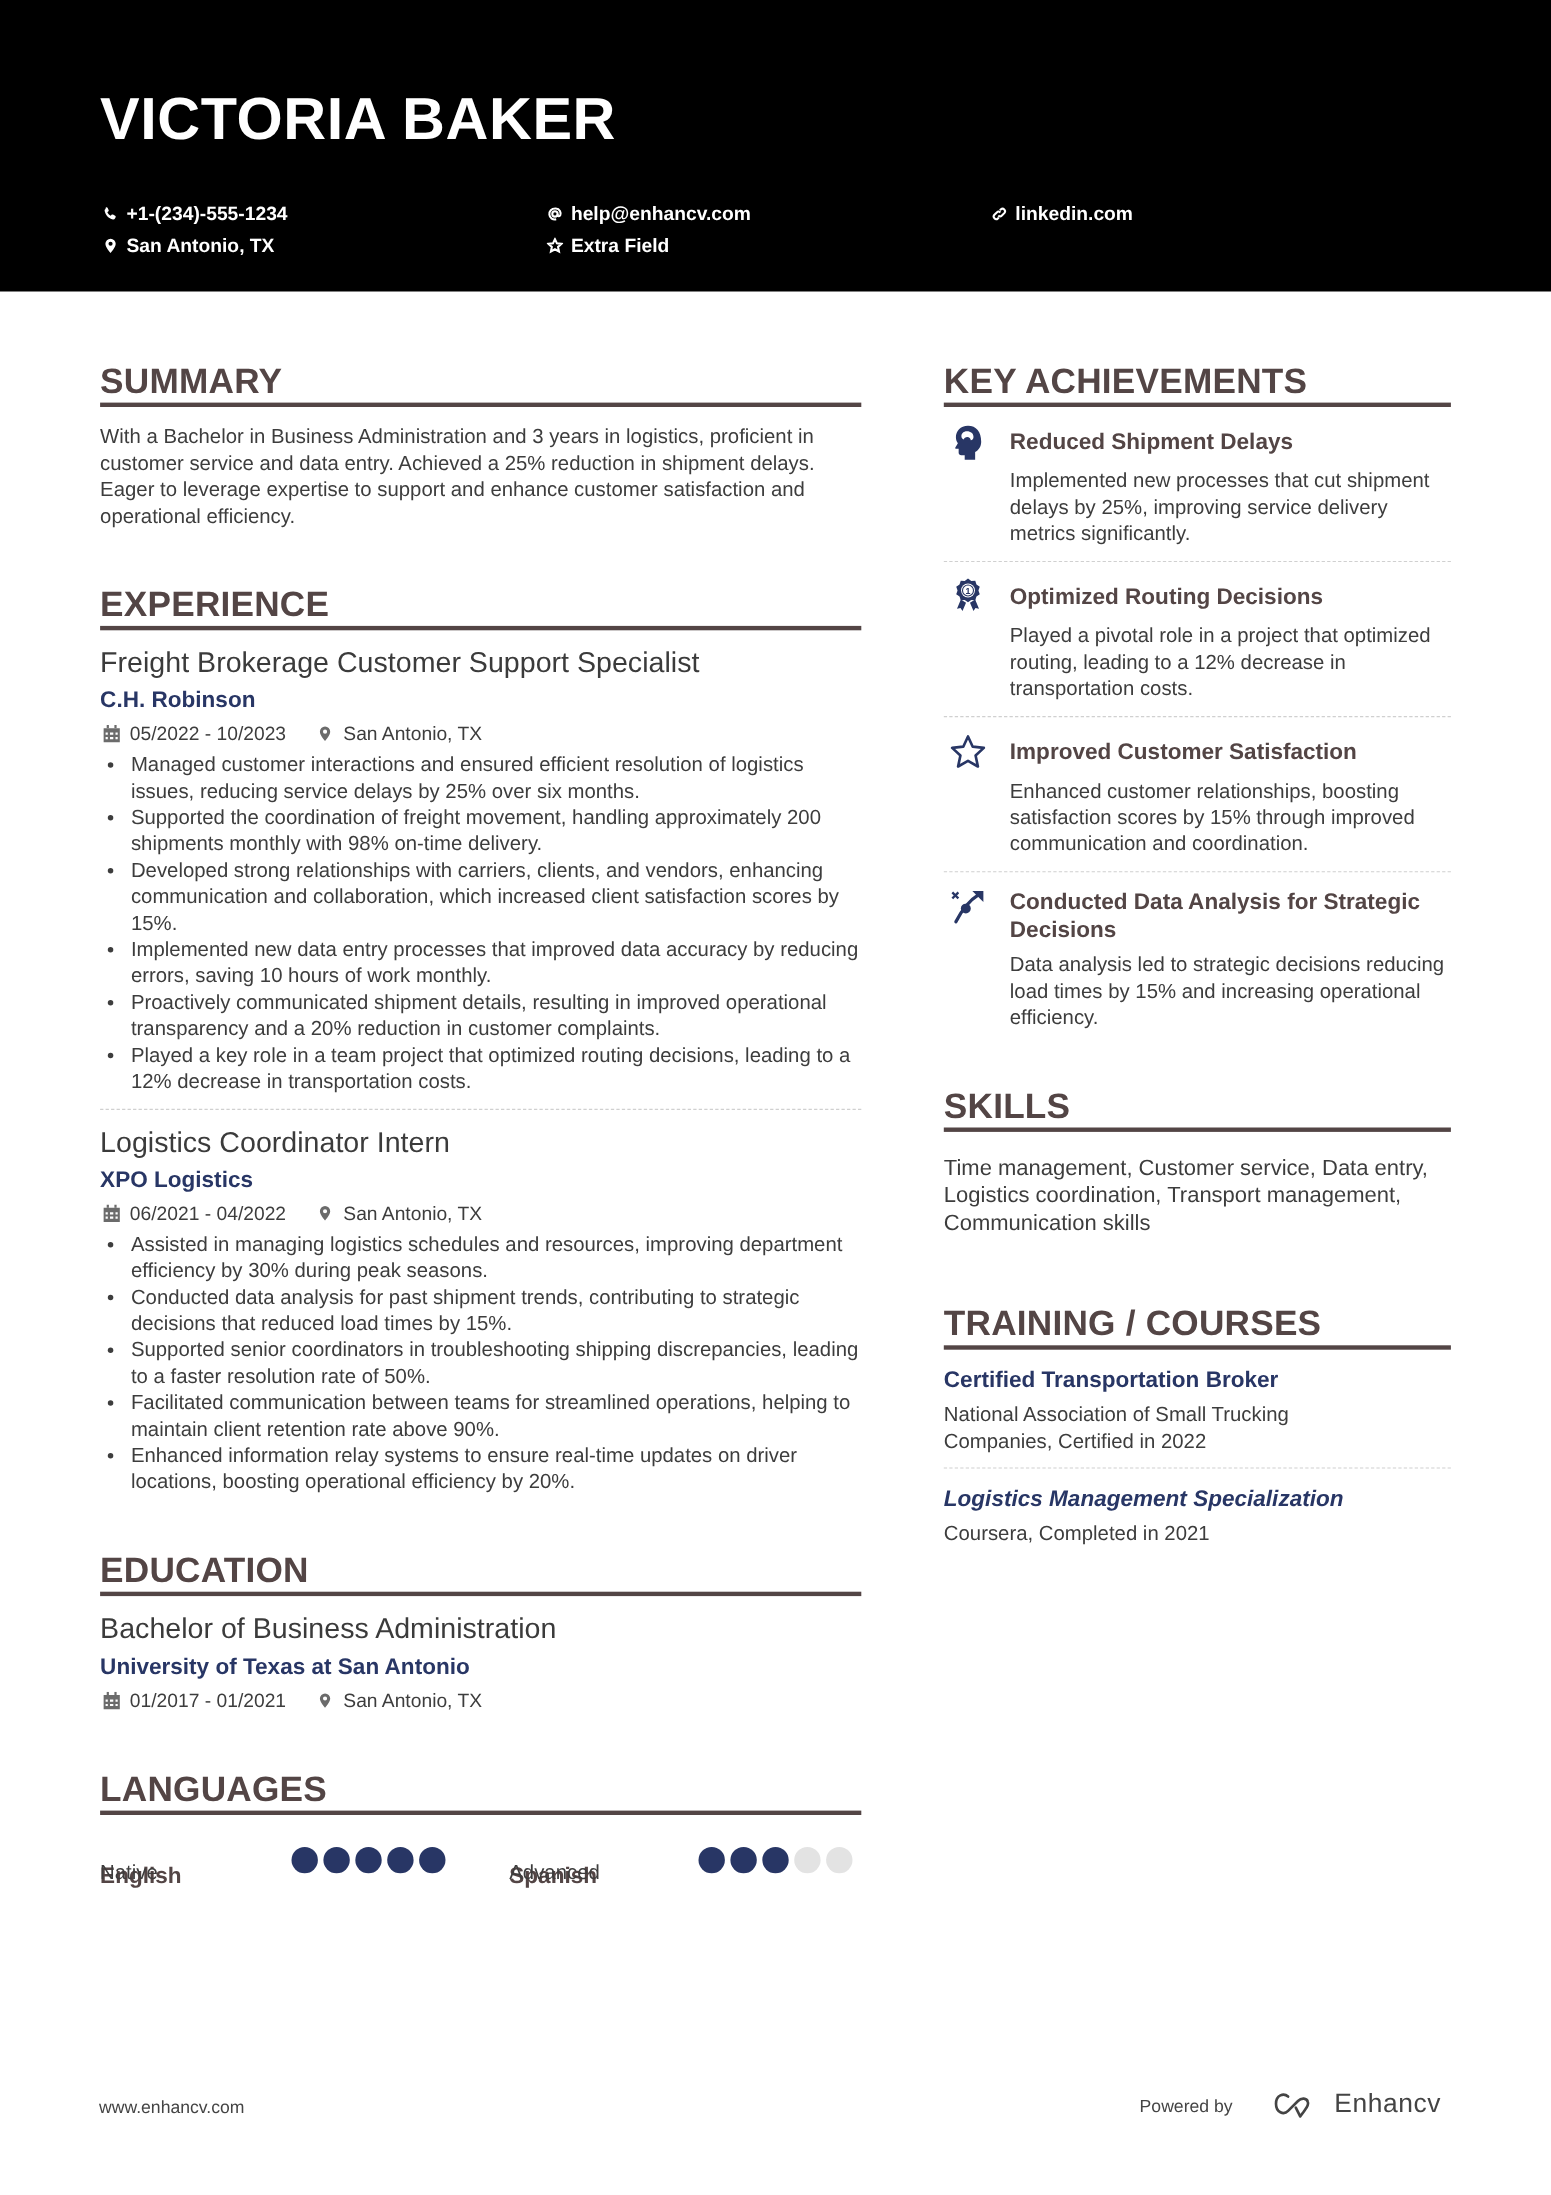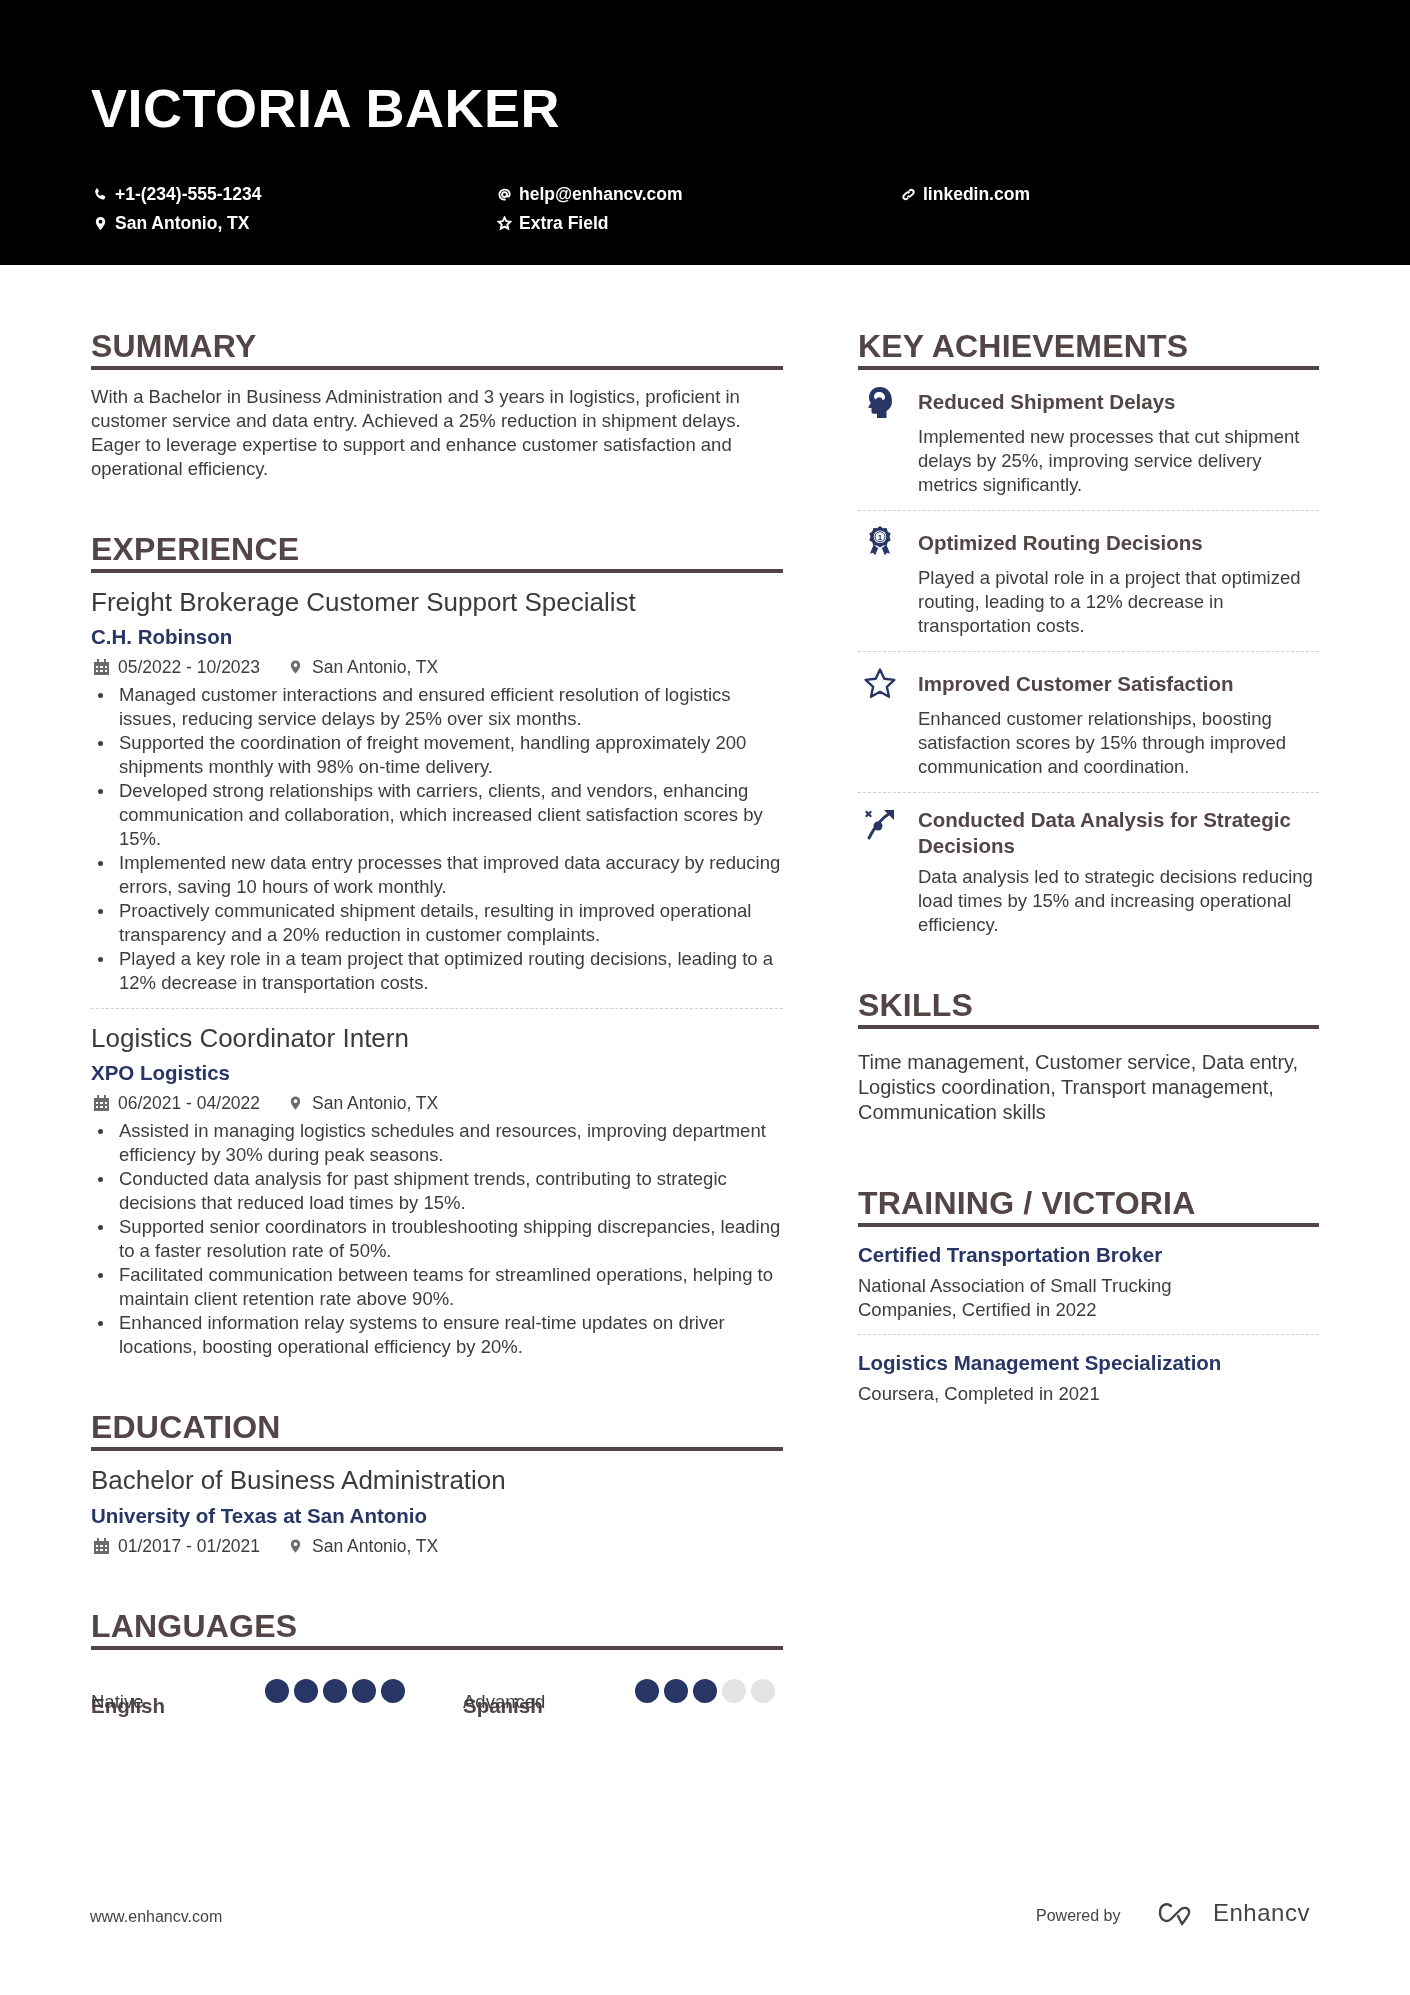--- a/index.html
+++ b/index.html
@@ -247,30 +247,30 @@
       </svg>
   </div>
   <div class="ach-title" style="left:918px; top:807px; width:405px;">Conducted Data Analysis for Strategic Decisions</div>
   <div class="ach-desc" style="left:918px; top:865px; width:405px;">Data analysis led to strategic decisions reducing load times by 15% and increasing operational efficiency.</div>
 </div>
 
 <div class="section-title" style="left:858px; top:986px;">SKILLS</div>
 <div class="rule" style="left:858px; top:1025px; width:461px;"></div>
 <div class="body-text" style="left:858px; top:1050px; width:455px; font-size:20px; line-height:25px;">Time management, Customer service, Data entry, Logistics coordination, Transport management, Communication skills</div>
 
-<div class="section-title" style="left:858px; top:1184px;">TRAINING / VICTORIA</div>
+<div class="section-title" style="left:858px; top:1184px;">TRAINING / COURSES</div>
 <div class="rule" style="left:858px; top:1223px; width:461px;"></div>
 
 <div>
   <div class="course-title" style="left:858px; top:1242px;">Certified Transportation Broker</div>
   <div class="body-text" style="left:858px; top:1274px; width:400px;">National Association of Small Trucking Companies, Certified in 2022</div>
 </div>
 <div class="dash" style="left:858px; top:1334px; width:461px;"></div>
 <div>
-  <div class="course-title" style="left:858px; top:1350px;">Logistics Management Specialization</div>
+  <div class="course-title" style="left:858px; top:1350px;font-style:italic;">Logistics Management Specialization</div>
   <div class="body-text" style="left:858px; top:1382px; width:400px;">Coursera, Completed in 2021</div>
 </div>
 
 <div class="footer-url">www.enhancv.com</div>
 <div class="powered">Powered by</div>
 <div class="brand">
   <svg viewBox="0 0 48 30">
       <path fill="none" stroke="#444" stroke-width="2.4" stroke-linecap="round" stroke-linejoin="round" d="M16 8c-4-3.5-11-1.5-11 6.5S12 25 16 21l9-9c3-3 8-3 9 1 1 3-2 6-4 9l-3 4-4-8"></path>
     </svg>
   <span class="brand-name">Enhancv</span>

